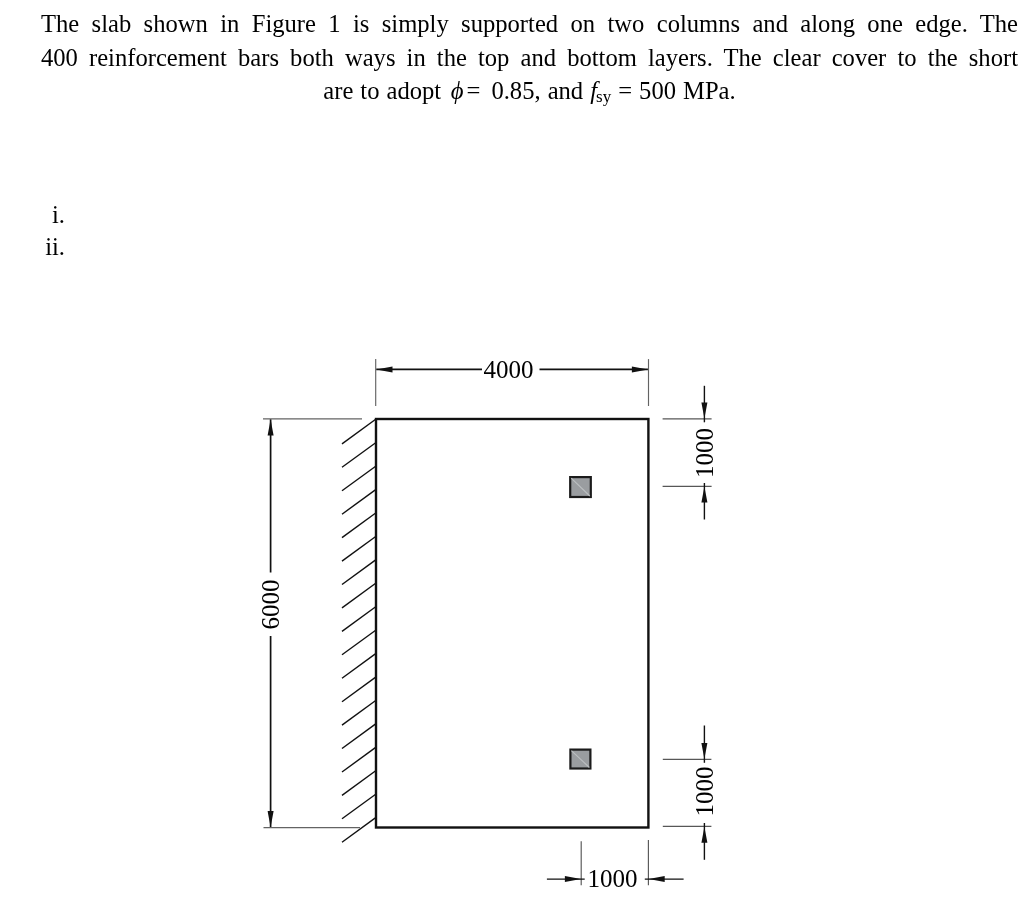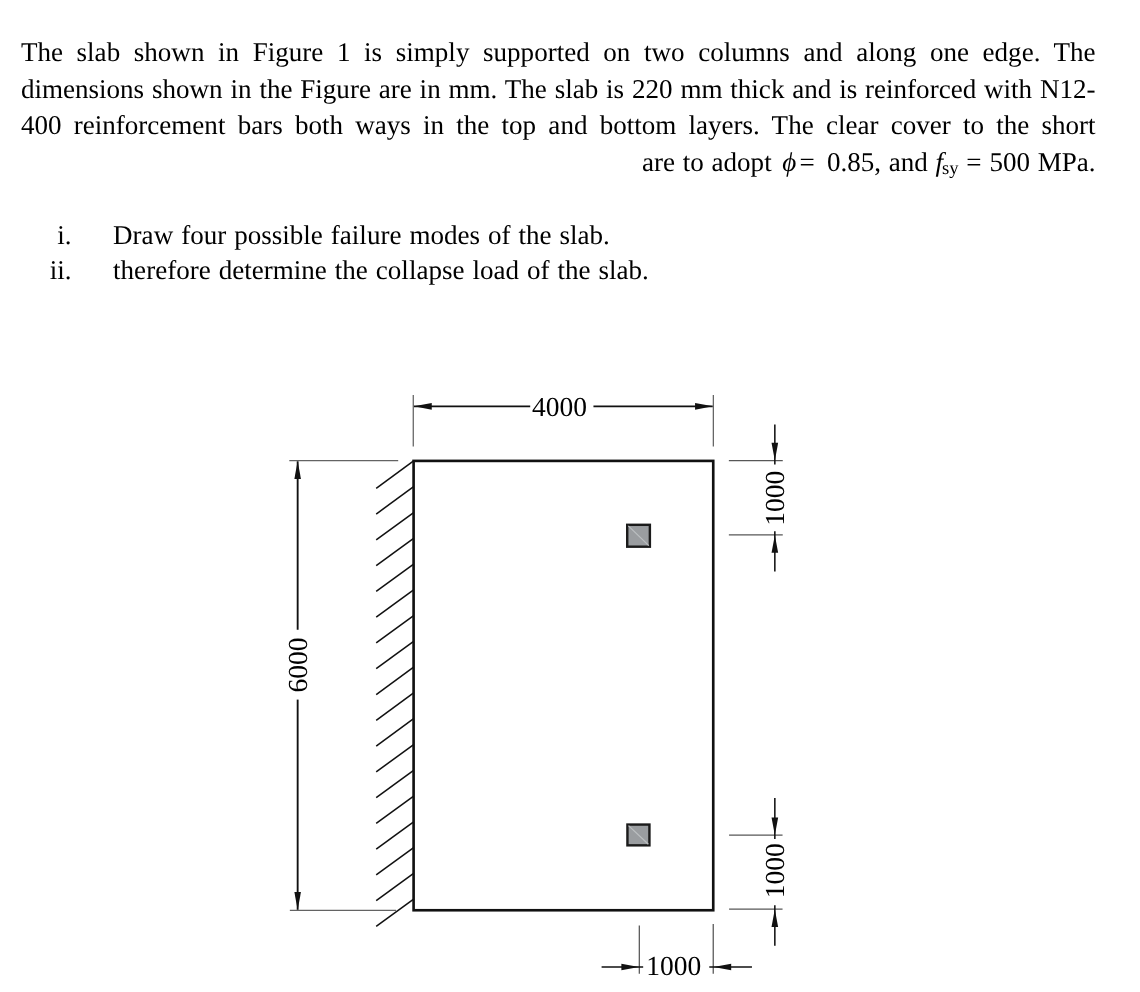--- a/index.html
+++ b/index.html
@@ -1,45 +1,42 @@
 <!DOCTYPE html>
 <html><head>
 <meta charset="utf-8">
 <style>
   html,body{margin:0;padding:0;}
   body{width:1036px;height:902px;background:#ffffff;position:relative;overflow:hidden;
        font-family:"Liberation Serif", serif;color:#000;}
-  .para{position:absolute;left:19px;top:7.45px;width:977px;font-size:24.6px;line-height:33.1px;word-spacing:0.9px;margin-top:24px;}
+  .para{position:absolute;left:41px;top:7.45px;width:977px;font-size:24.6px;line-height:33.1px;word-spacing:0.9px;}
   .jline{text-align:justify;text-align-last:justify;white-space:normal;height:33.1px;overflow:visible;}
-  .lline{text-align:right;height:33.1px;}
+  .lline{text-align:center;height:33.1px;}
   .list{position:absolute;left:0;top:198.5px;width:1036px;font-size:24.6px;line-height:32.05px;word-spacing:1.1px;}
   .marker{position:absolute;width:65px;text-align:right;left:0;top:0;}
   .itext{position:absolute;left:102.8px;width:903.7px;}
   sub.sy{font-size:17px;vertical-align:baseline;position:relative;top:3.4px;margin-left:-1px;letter-spacing:0px;}
 </style>
 </head>
 <body>
 
 <div class="para">
   <div class="jline">The slab shown in Figure 1 is simply supported on two columns and along one edge. The</div>
-  <div class="jline">dimensions shown in the Figure are in mm. The slab is 220 mm thick and is reinforced with N12-</div>
   <div class="jline">400 reinforcement bars both ways in the top and bottom layers. The clear cover to the short</div>
   <div class="lline">are to adopt <i style="margin-left:2.5px;margin-right:3px">ϕ</i>=<span style="display:inline-block;width:4px"></span> 0.85, and <i>f</i><sub class="sy">sy</sub> = 500 MPa.</div>
 </div>
 
 <div class="list">
   <div style="position:relative;height:32.05px;">
     <div class="marker">i.</div>
-    <div class="itext">Draw four possible failure modes of the slab.</div>
   </div>
 
   <div style="position:relative;height:64.1px;">
     <div class="marker">ii.</div>
     <div class="itext">
-    <div>therefore determine the collapse load of the slab.</div>
       </div>
   </div>
 </div>
 
 <svg width="1036" height="902" viewBox="0 0 1036 902" style="position:absolute;left:0;top:0;" xmlns="http://www.w3.org/2000/svg">
   <g fill="none" stroke="#111" stroke-width="1.5">
 
     <rect x="376" y="419" width="272.4" height="408.5" fill="#fff" stroke="#111" stroke-width="2.4"></rect>
 
     <g stroke="#111" stroke-width="1.4">

